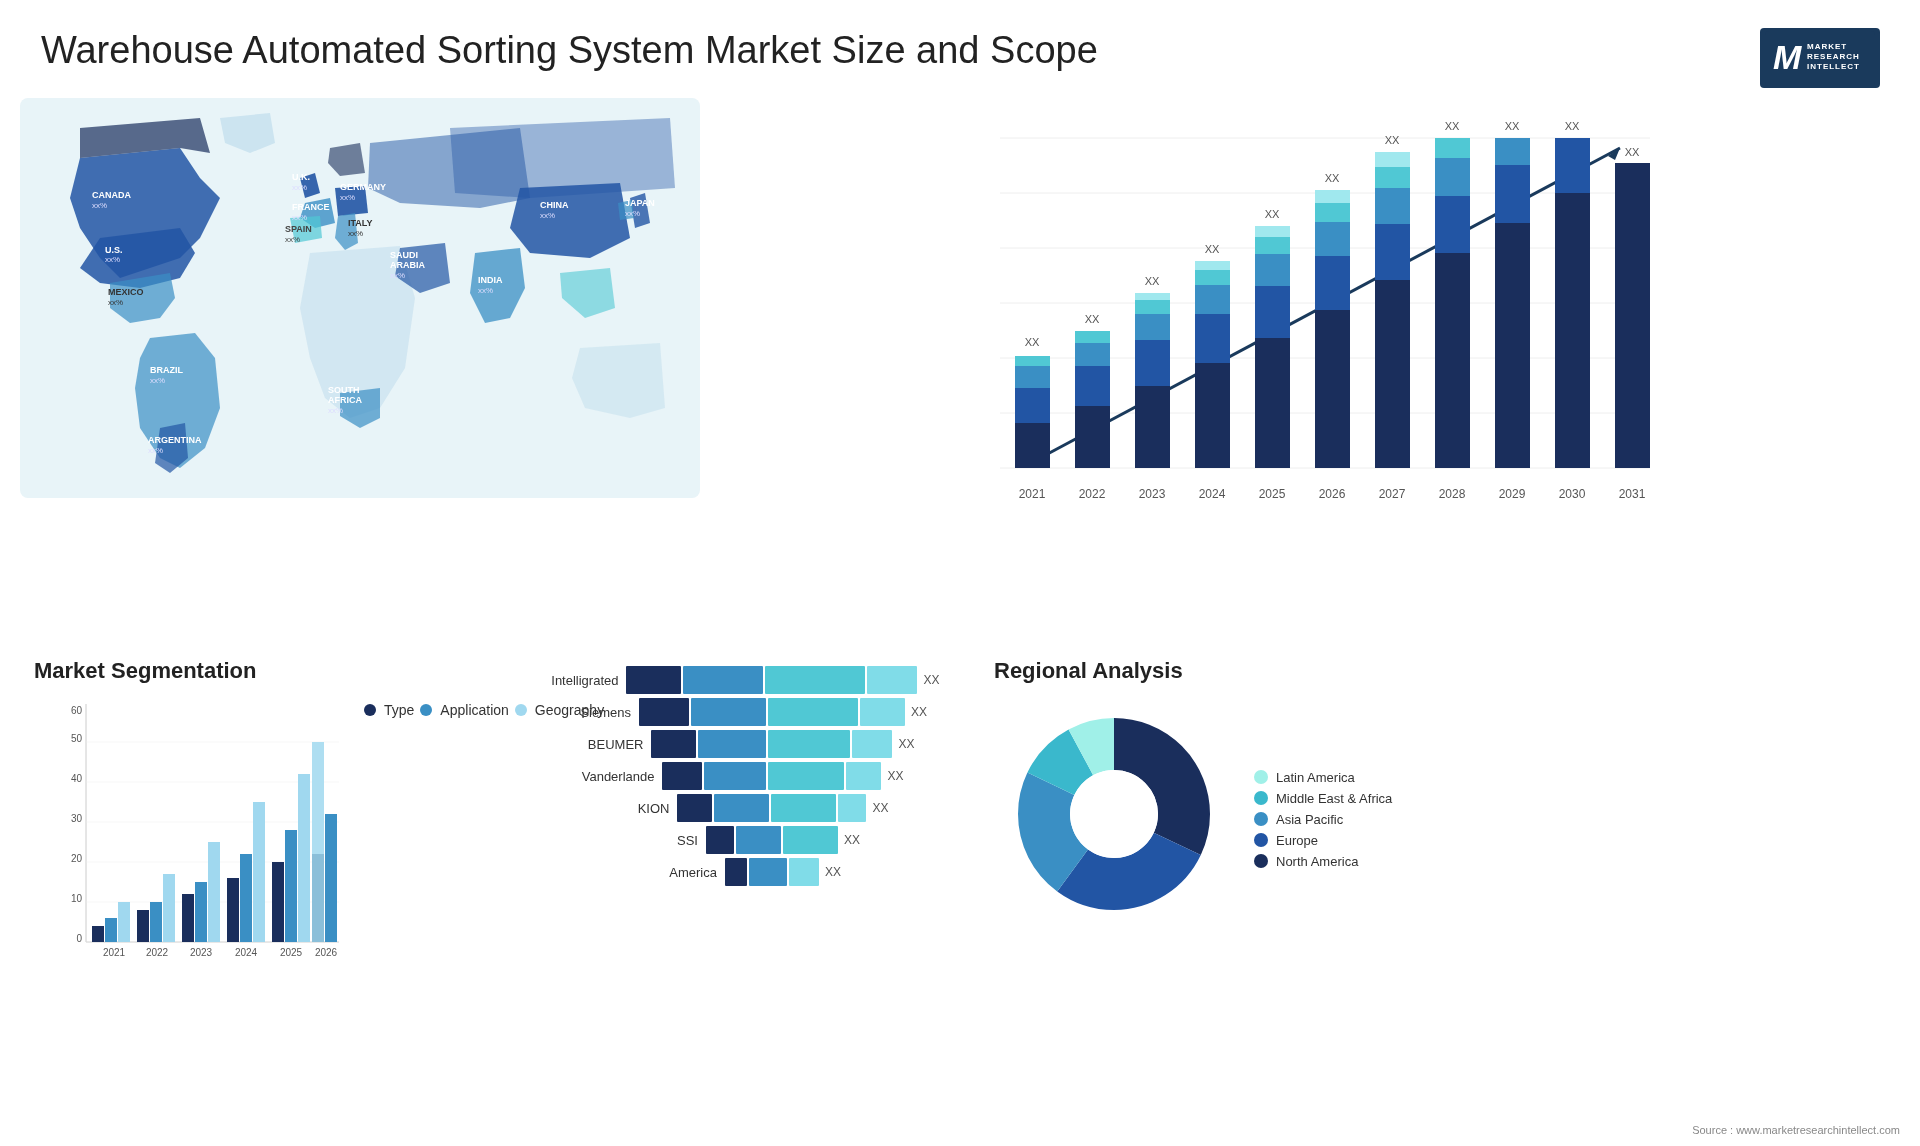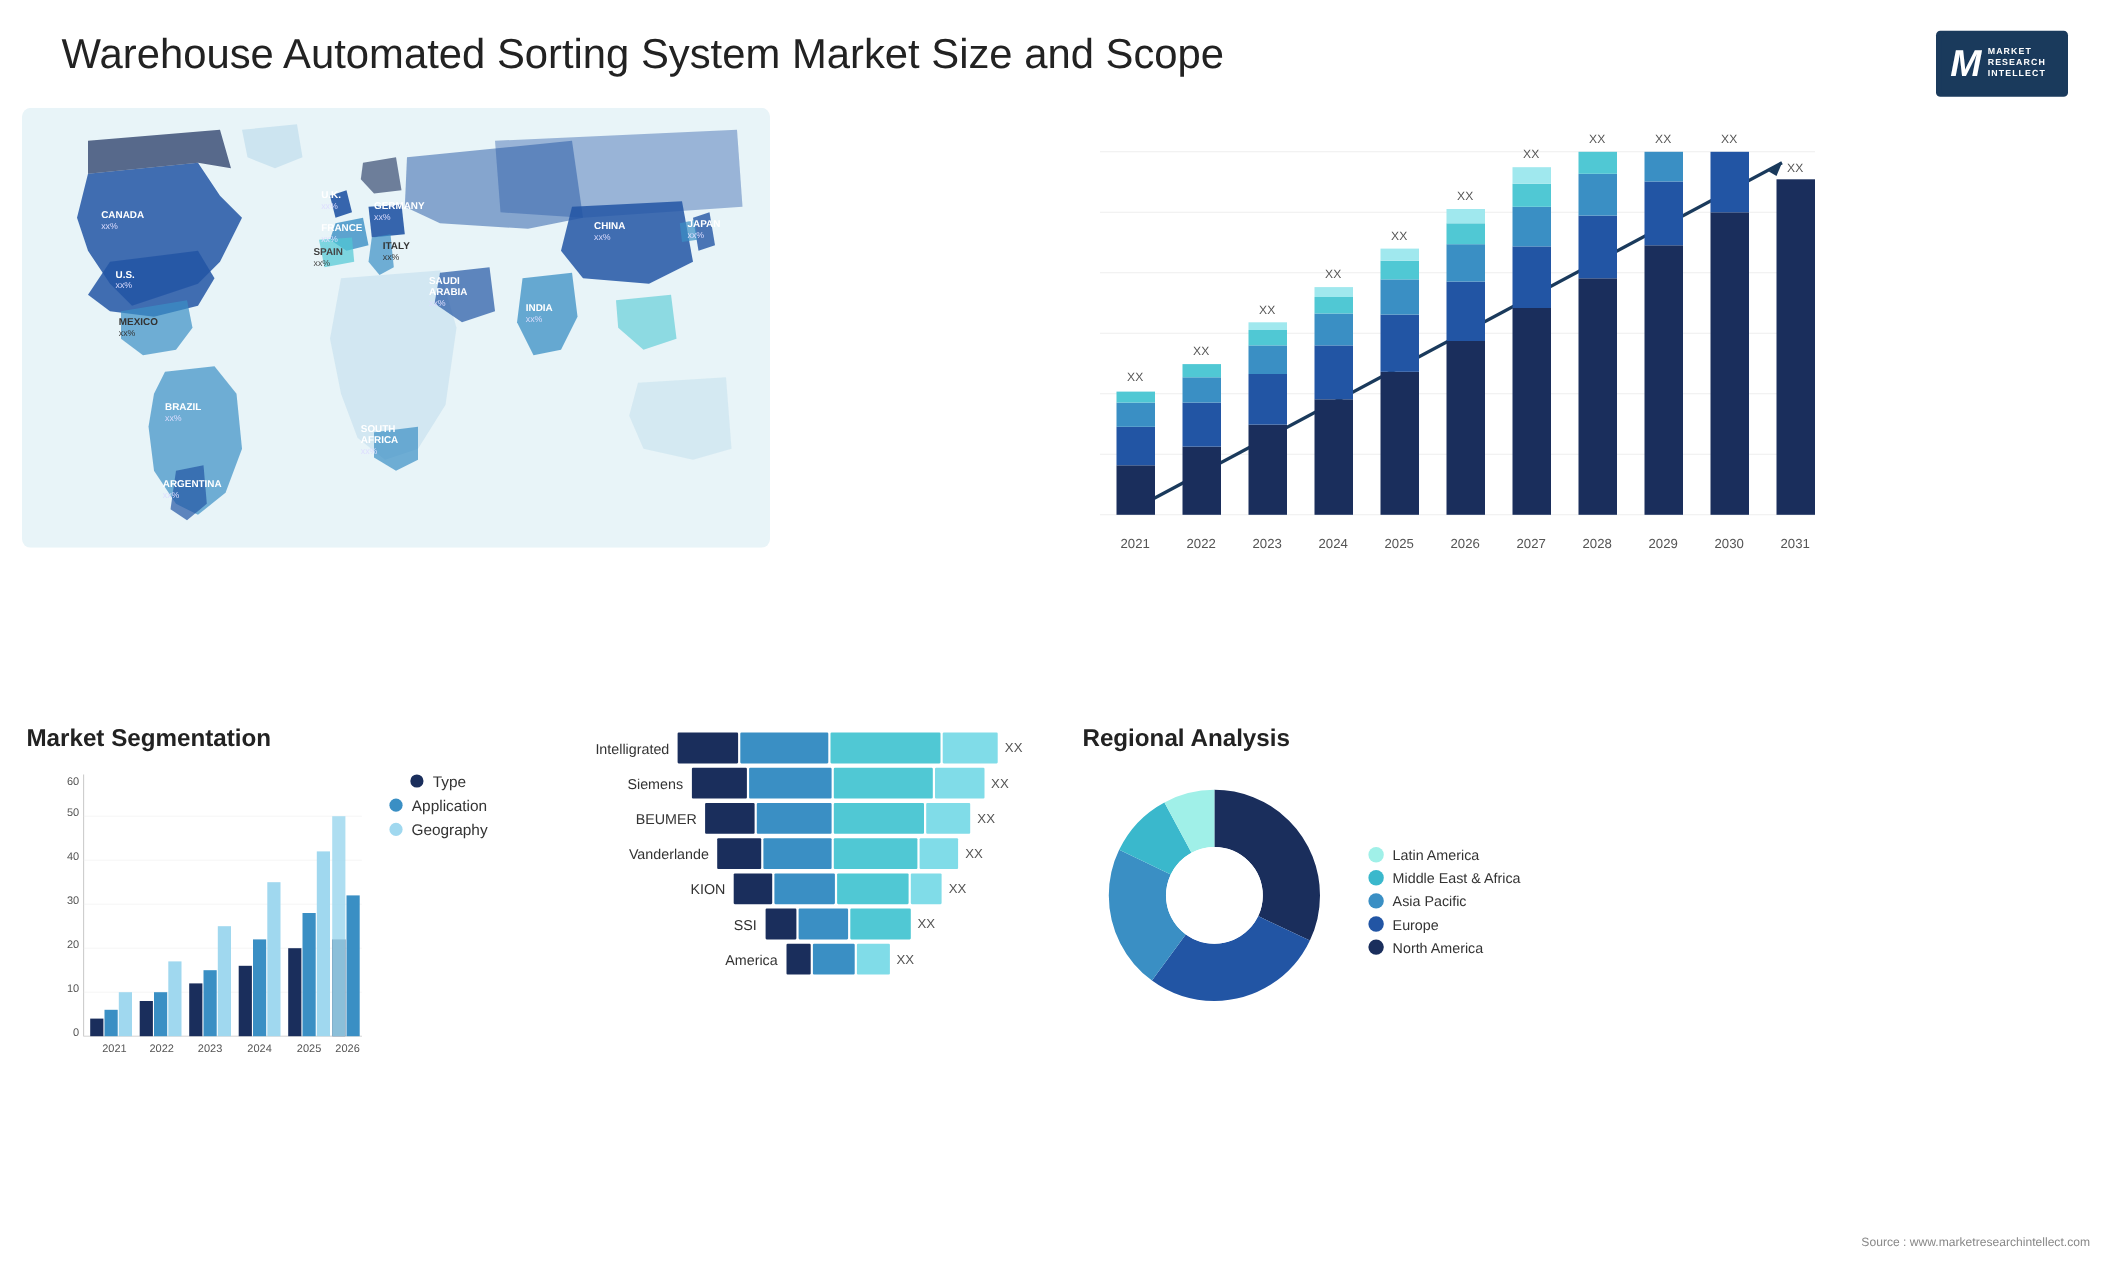--- a/index.html
+++ b/index.html
@@ -10,21 +10,21 @@
       font-family: Arial, sans-serif;
       overflow: hidden;
       position: relative;
     }
 
     
     .header {
       display: flex;
       justify-content: space-between;
       align-items: flex-start;
-      padding: 28px 40px 10px 56px;
+      padding: 28px 40px 10px 41px;
     }
     .page-title {
       font-size: 38px;
       font-weight: 400;
       color: #222;
       line-height: 1.2;
     }
     .logo-area {
       display: flex;
       flex-direction: column;
@@ -59,39 +59,38 @@
     
     .chart-section {
       flex: 1;
       padding: 0 20px;
       position: relative;
     }
 
     
     .bottom-section {
       display: flex;
-      padding: 10px 24px;
+      padding: 10px 34px;
       gap: 20px;
       height: 420px;
     }
 
     
     .seg-section {
       width: 420px;
       flex-shrink: 0;
     }
     .section-title {
       font-size: 22px;
       font-weight: 700;
       color: #222;
       margin-bottom: 10px;
     }
     .seg-legend {
       display: flex;
-      flex-direction: column;
       gap: 6px;
       margin-top: 8px;
       margin-left: 10px;
       align-items: center;
     }
     .legend-item {
       display: flex;
       align-items: center;
       gap: 8px;
       font-size: 14px;

